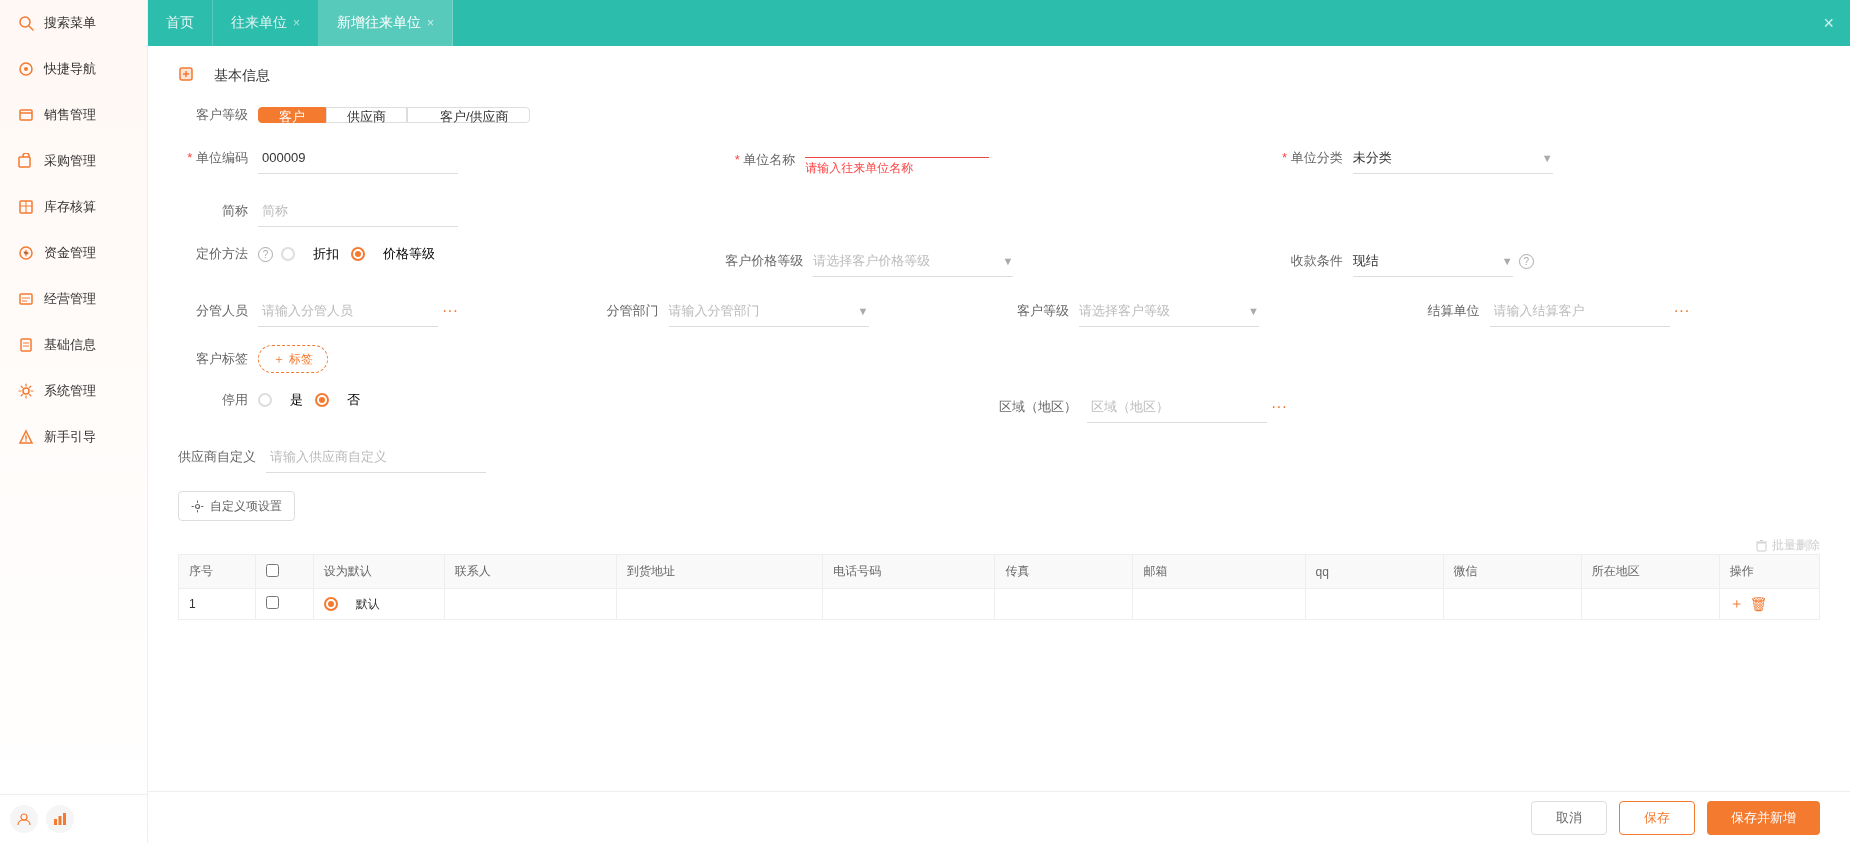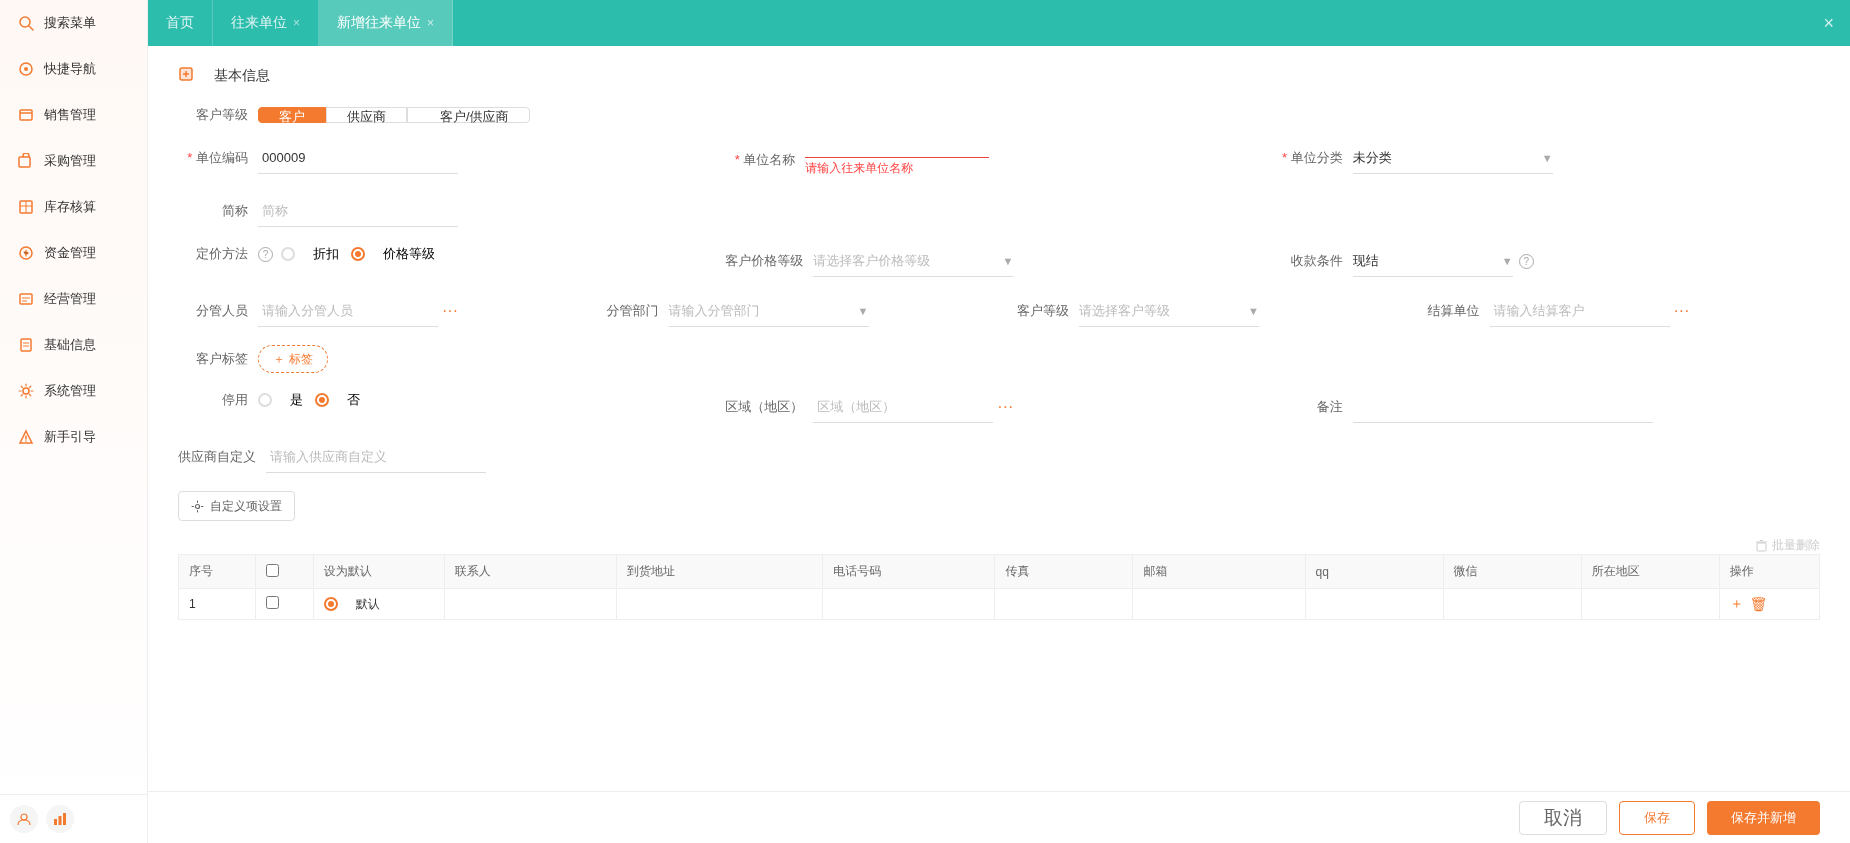--- a/index.html
+++ b/index.html
@@ -229,21 +229,21 @@
       padding: 0 30px;
       gap: 12px;
       flex-shrink: 0;
     }
     .btn-cancel {
       height: 34px;
       padding: 0 24px;
       border: 1px solid #ddd;
       background: #fff;
       cursor: pointer;
-      font-size: 19px;
+      font-size: 13px;
       color: #666;
       border-radius: 4px;
     }
     .btn-save {
       height: 34px;
       padding: 0 24px;
       border: 1px solid #f47a30;
       background: #fff;
       cursor: pointer;
       font-size: 13px;
@@ -549,24 +549,20 @@
           <label class="radio-item">
             <div class="radio-circle checked"></div>
             <span>否</span>
           </label>
         </div>
       </div>
       <div class="form-group" style="flex:1;">
         <span class="form-label">区域（地区）</span>
         <input class="form-input" type="text" style="max-width: 180px;" placeholder="区域（地区）">
         <span class="dot-btn">···</span>
-      </div>
-      <div class="form-group" style="flex:1;">
-        <span class="form-label">备注</span>
-        <input class="form-input" type="text" style="max-width: 300px;">
       </div>
     </div>
 
     <div class="form-row">
       <div class="form-group">
         <span class="form-label">供应商自定义</span>
         <input class="form-input" type="text" style="max-width: 220px;" placeholder="请输入供应商自定义">
       </div>
     </div>
 

